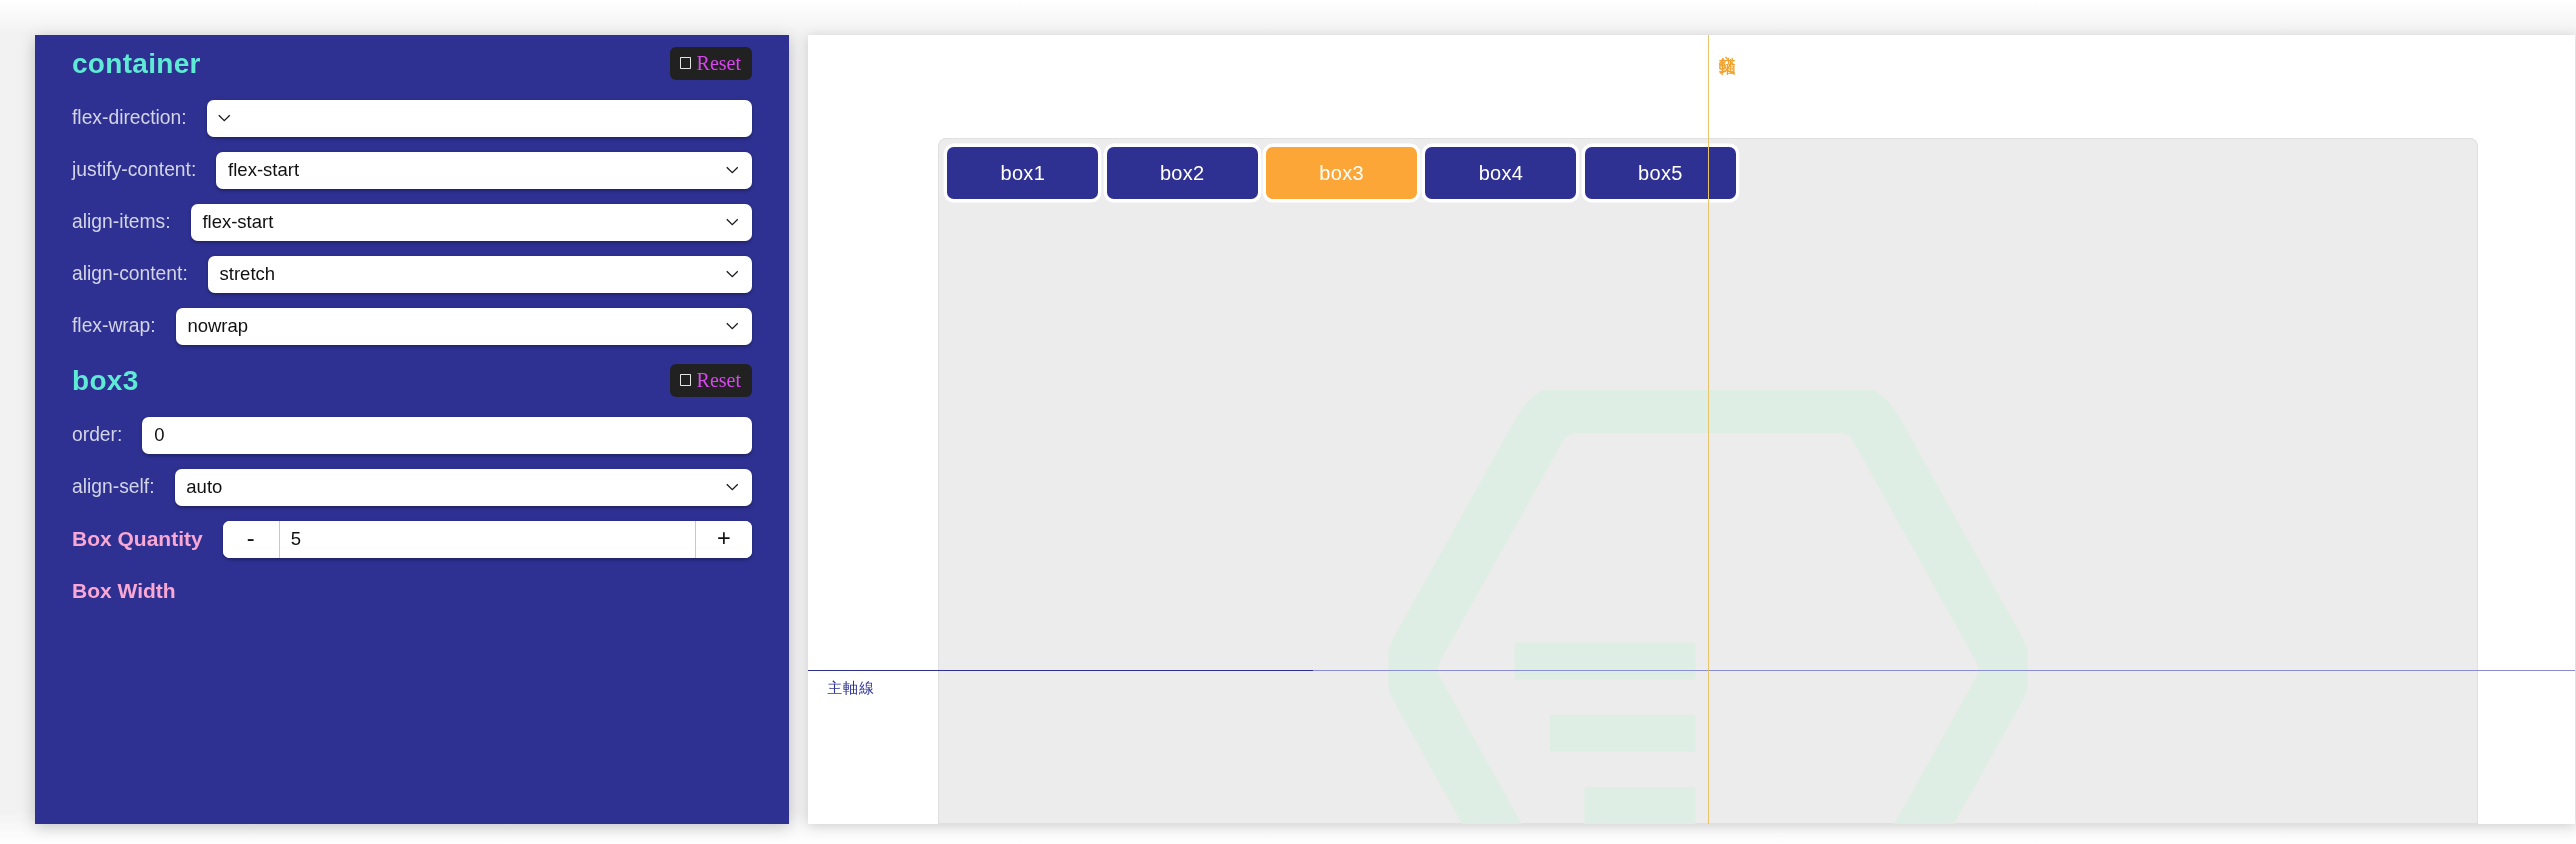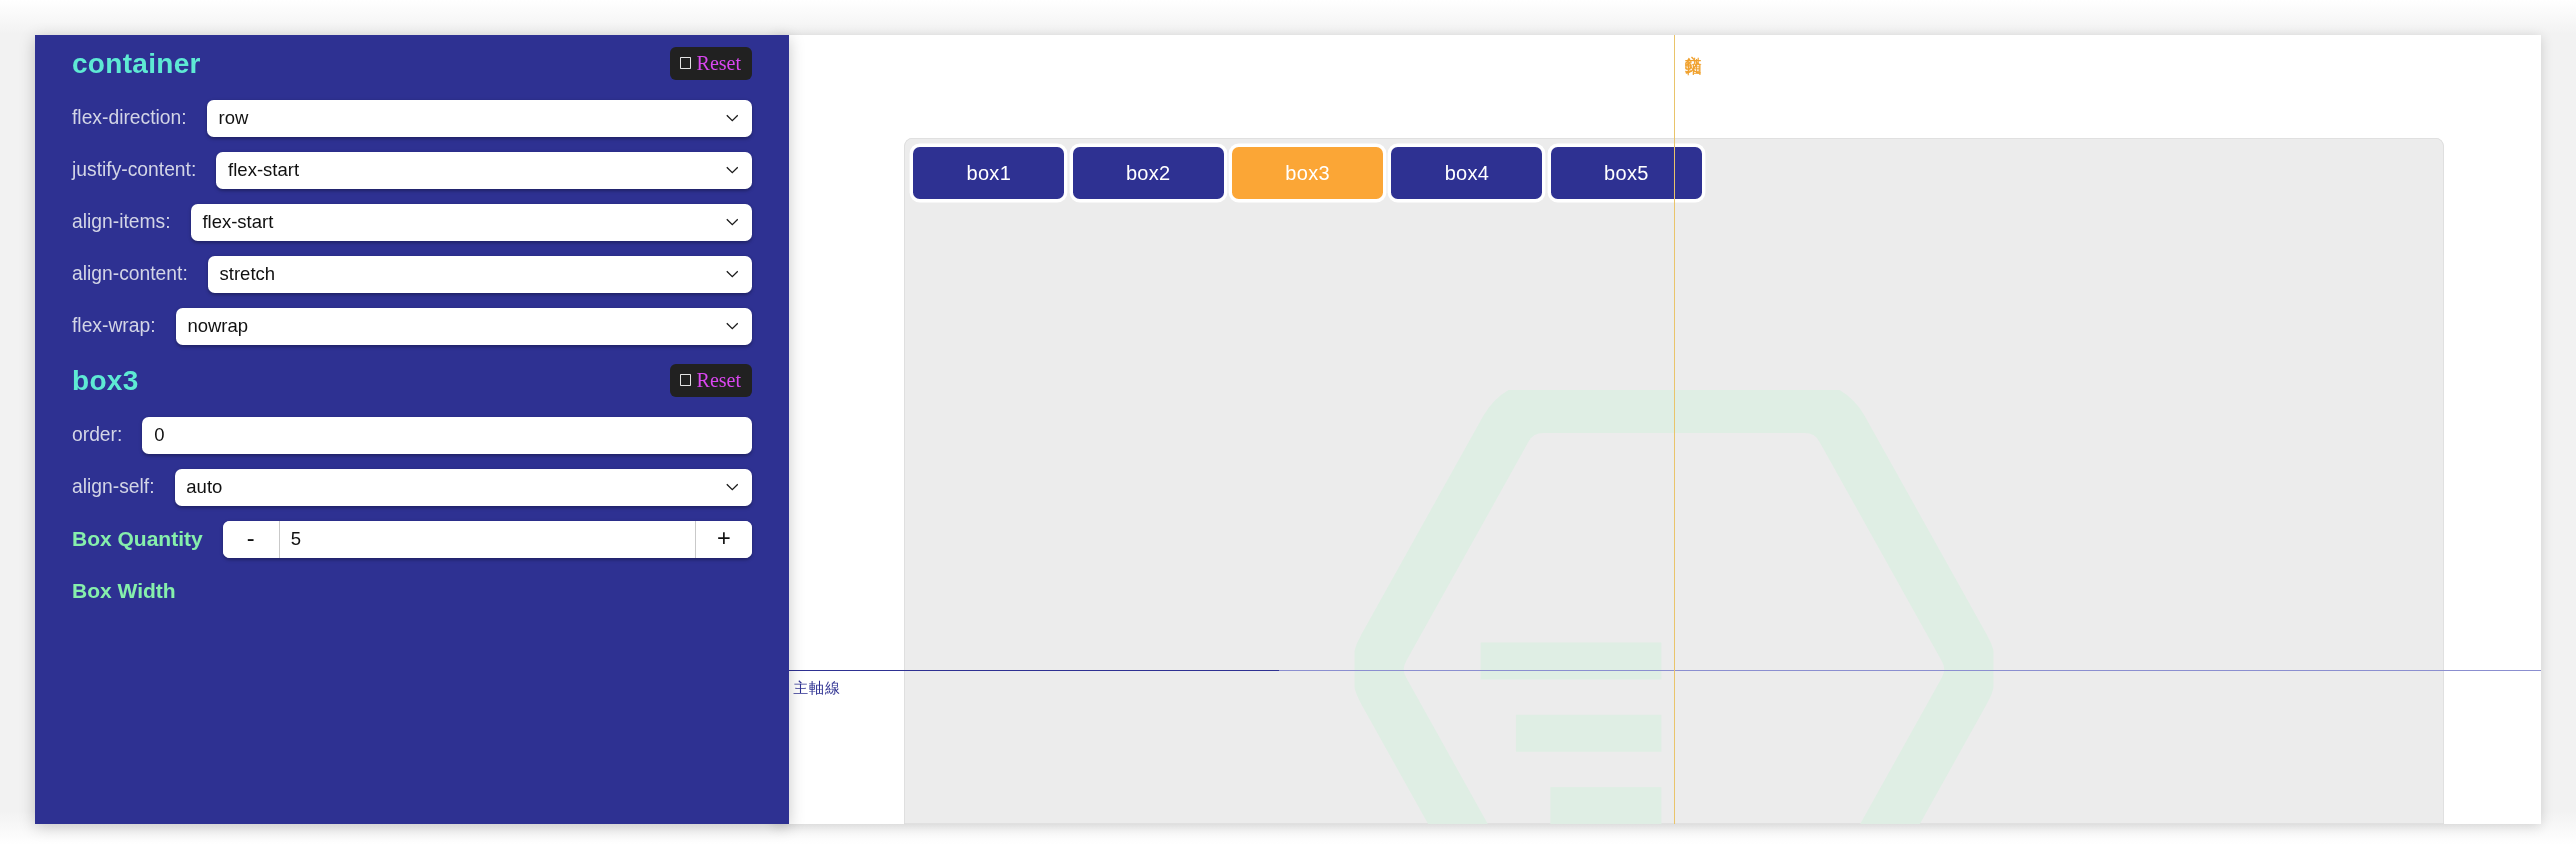--- a/index.html
+++ b/index.html
@@ -25,21 +25,21 @@
   
   .page-bg {
     position: absolute;
     inset: 0;
     background: linear-gradient(to bottom, #ffffff 0px, #f2f2f2 34px, #f2f2f2 811px, #ffffff 845px);
   }
 
   
   .stage {
     position: absolute;
-    left: 774px;
+    left: 808px;
     top: 35px;
     width: 1767px;
     height: 789px;
     background: #ffffff;
     box-shadow: 0 1.7px 11.8px rgba(0,0,0,0.16);
     overflow: hidden;
     text-align: right;
   }
 
   
@@ -202,21 +202,21 @@
     gap: 0;
   }
   .field-label {
     color: #d3d5e6;
     font-size: 19.3px;
     white-space: nowrap;
     flex: 0 0 auto;
     padding-right: 20px;
   }
   .field-label.gold {
-    color: #86efac;
+    color: #f9a8d4;
     font-size: 21px;
     font-weight: bold;
     text-align: right;
   }
 
   .ctl {
     flex: 1 1 auto;
     height: 37px;
     background: #ffffff;
     border-radius: 6.7px;
@@ -329,21 +329,20 @@
       <div class="section-title">container</div>
       <button class="reset-btn">
         <span class="reset-glyph"></span>
         <span>Reset</span>
       </button>
     </div>
 
     <div class="field-row">
       <div class="field-label">flex-direction:</div>
       <div class="ctl">
-        <span class="val">row</span>
         <span class="chev">
           <svg viewBox="0 0 16 10">
               <path d="M1 1.5 L8 8.5 L15 1.5" fill="none" stroke="#1b1b1b" stroke-width="1.7"></path>
             </svg>
         </span>
       </div>
     </div>
 
     <div class="field-row">
       <div class="field-label">justify-content:</div>

